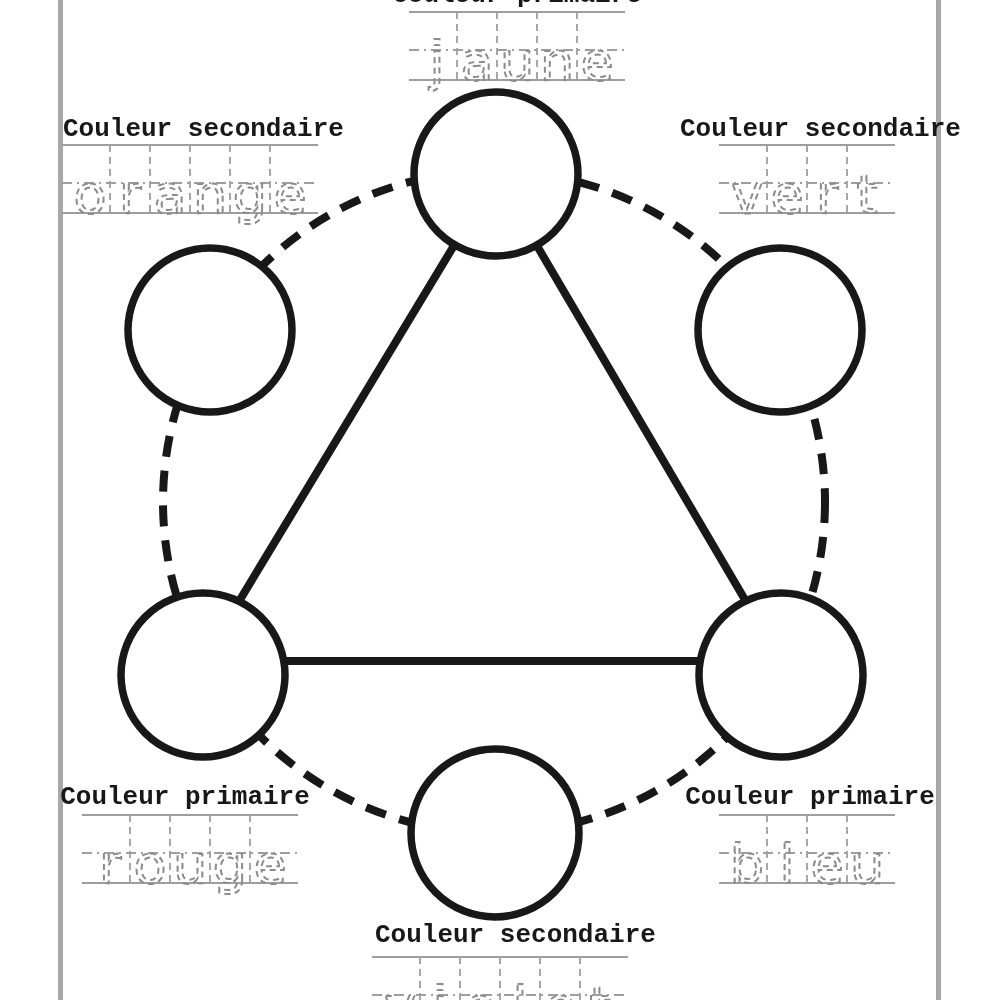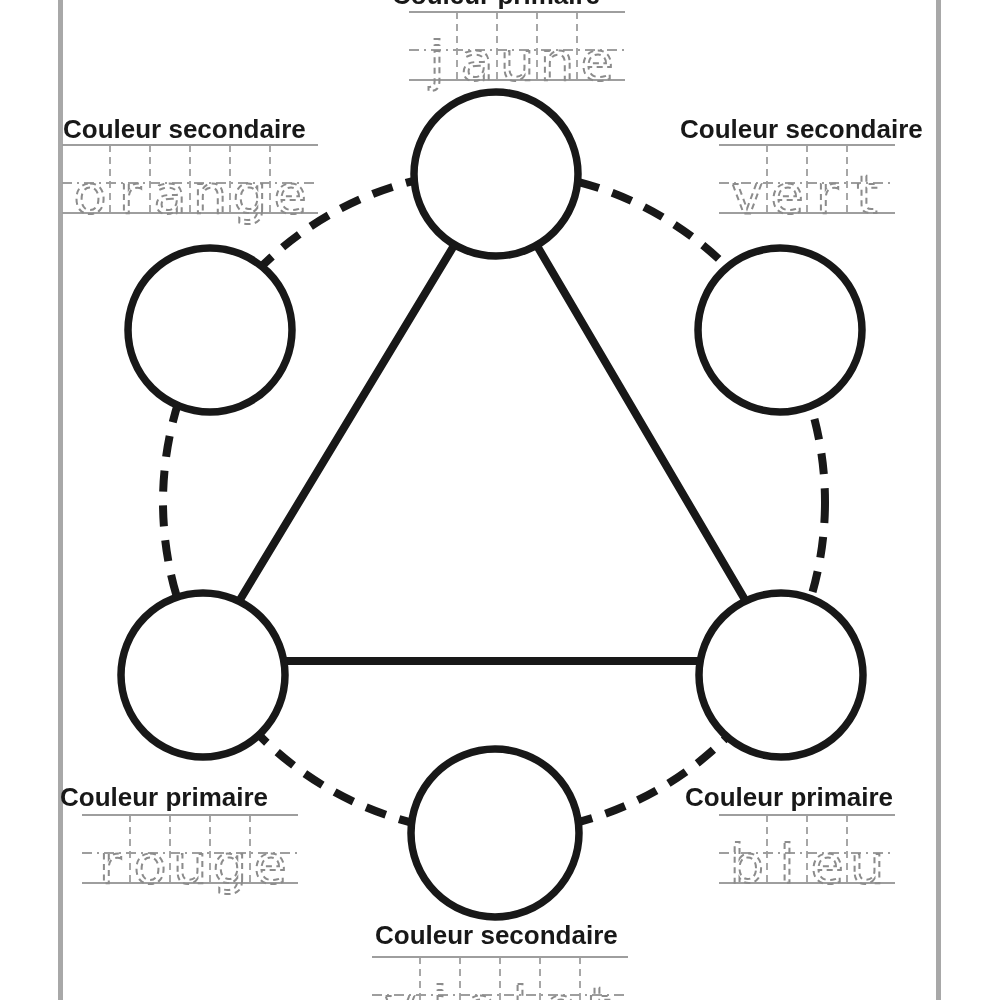--- a/index.html
+++ b/index.html
@@ -15,24 +15,25 @@
   }
   .page-border.left{left:58px;}
   .page-border.right{left:936px;}
   #diagram{position:absolute;left:0;top:0;}
   .cat{
     position:absolute;
     width:250px;
     font-size:26px;
     line-height:26px;
     font-weight:bold;
-    text-align:left;
+    text-align:center;
     color:#181818;
     letter-spacing:0px;
     white-space:nowrap;
+    font-family:Liberation Mono, monospace;
   }
   .trace{
     position:absolute;
     width:300px;height:110px;
     overflow:visible;
   }
   .cat-top{left:392px;top:-18px;}
   .trace-top{left:367px;top:0px;}
   .cat-topleft{left:63px;top:116px;}
   .trace-topleft{left:40px;top:133px;}

